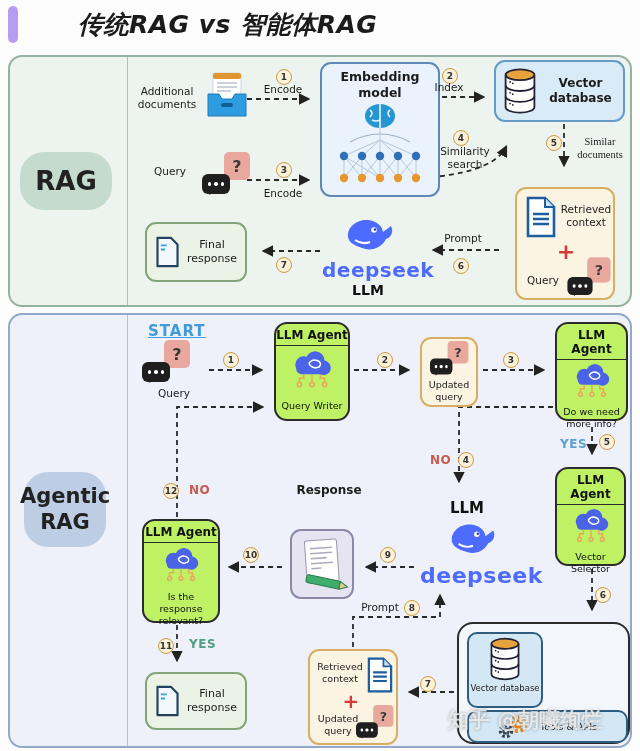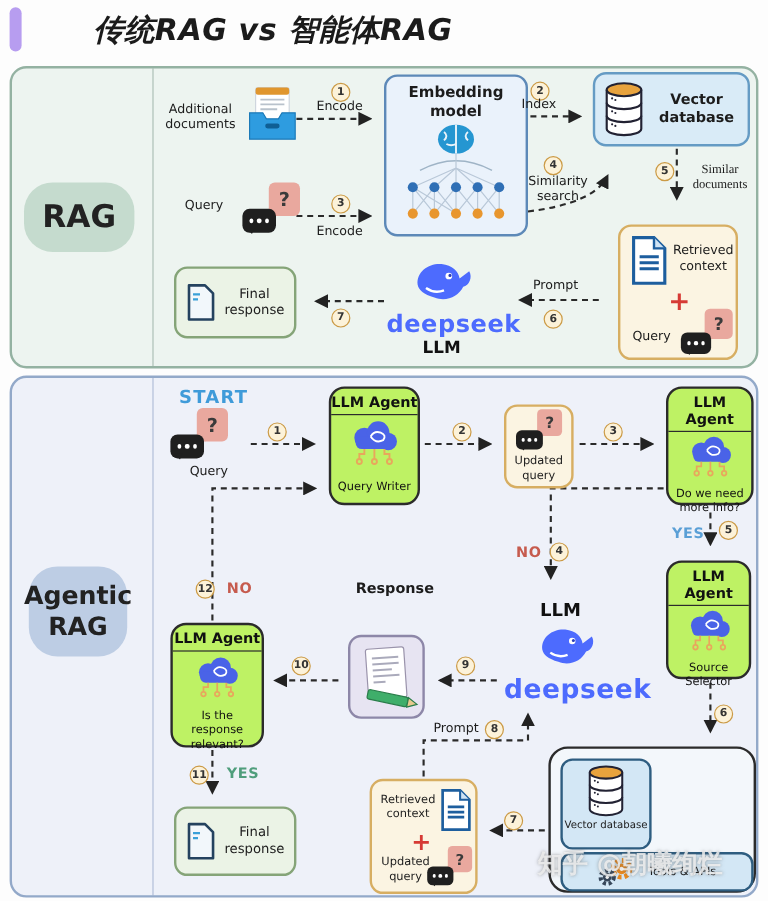--- a/index.html
+++ b/index.html
@@ -226,21 +226,21 @@
         <path d="M582 254 V294" marker-end="url(#ar2)"></path>
         <path d="M444 377 H400" marker-end="url(#ar2)"></path>
         <path d="M343 332 V302 H430 V281" marker-end="url(#ar2)"></path>
         <path d="M404 252 H357" marker-end="url(#ar2)"></path>
         <path d="M272 252 H220" marker-end="url(#ar2)"></path>
         <path d="M167 310 V345" marker-end="url(#ar2)"></path>
         <path d="M167 202 V92 H252" marker-end="url(#ar2)"></path>
       </g>
     </svg>
 
-    <div class="abs start" style="left:138px;top:7px;width:60px;text-align:center;">START</div>
+    <div class="abs start" style="left:138px;top:7px;width:60px;text-align:left;text-decoration:underline;">START</div>
     <div class="abs chat" style="left:132px;top:25px;">
       <span class="pink">?</span>
       <span class="black">
           <span class="dot"></span>
           <span class="dot"></span>
           <span class="dot"></span>
         </span>
     </div>
     <div class="abs lab" style="left:139px;top:72px;width:50px;">Query</div>
     <div class="abs num" style="left:213px;top:37px;">1</div>
@@ -314,21 +314,21 @@
         <path d="M19 14 q3 -5 8 -3 q5 2 2 6 q-6 3 -10 -3" fill="none" stroke="#fff" stroke-width="1.5"></path>
         <g stroke="#e8a75c" stroke-width="1.5" fill="none">
             <path d="M14 24 v4 h-4 v4"></path>
             <path d="M22 24 v8"></path>
             <path d="M30 24 v4 h4 v4"></path>
             <circle cx="10" cy="34" r="2"></circle>
             <circle cx="22" cy="34" r="2"></circle>
             <circle cx="34" cy="34" r="2"></circle>
           </g>
       </svg>
-      <div class="agent-role" style="margin-top:4px;padding:0 6px;">Source Selector</div>
+      <div class="agent-role" style="margin-top:4px;padding:0 6px;">Vector Selector</div>
     </div>
     <div class="abs num" style="left:585px;top:272px;">6</div>
 
     <div class="abs llm-word" style="left:436px;top:184px;width:42px;font-size:15px;">LLM</div>
     <svg class="abs" style="left:438px;top:206px;" width="50" height="38" viewBox="0 0 52 38">
       <path fill="#4d6bfe" d="M4 20 C3 9 14 2 24 3 C33 4 38 9 39 15 L47 9 C50 14 47 21 42 22 C38 30 28 35 18 31 C9 28 5 25 4 20 Z"></path>
       <circle cx="30" cy="13" r="2.8" fill="#fff"></circle>
         <circle cx="31" cy="12.5" r="1.3" fill="#2a3db8"></circle>
       <path d="M11 23 q7 5 15 2" stroke="#fff" stroke-width="2" fill="none"></path>
     </svg>

